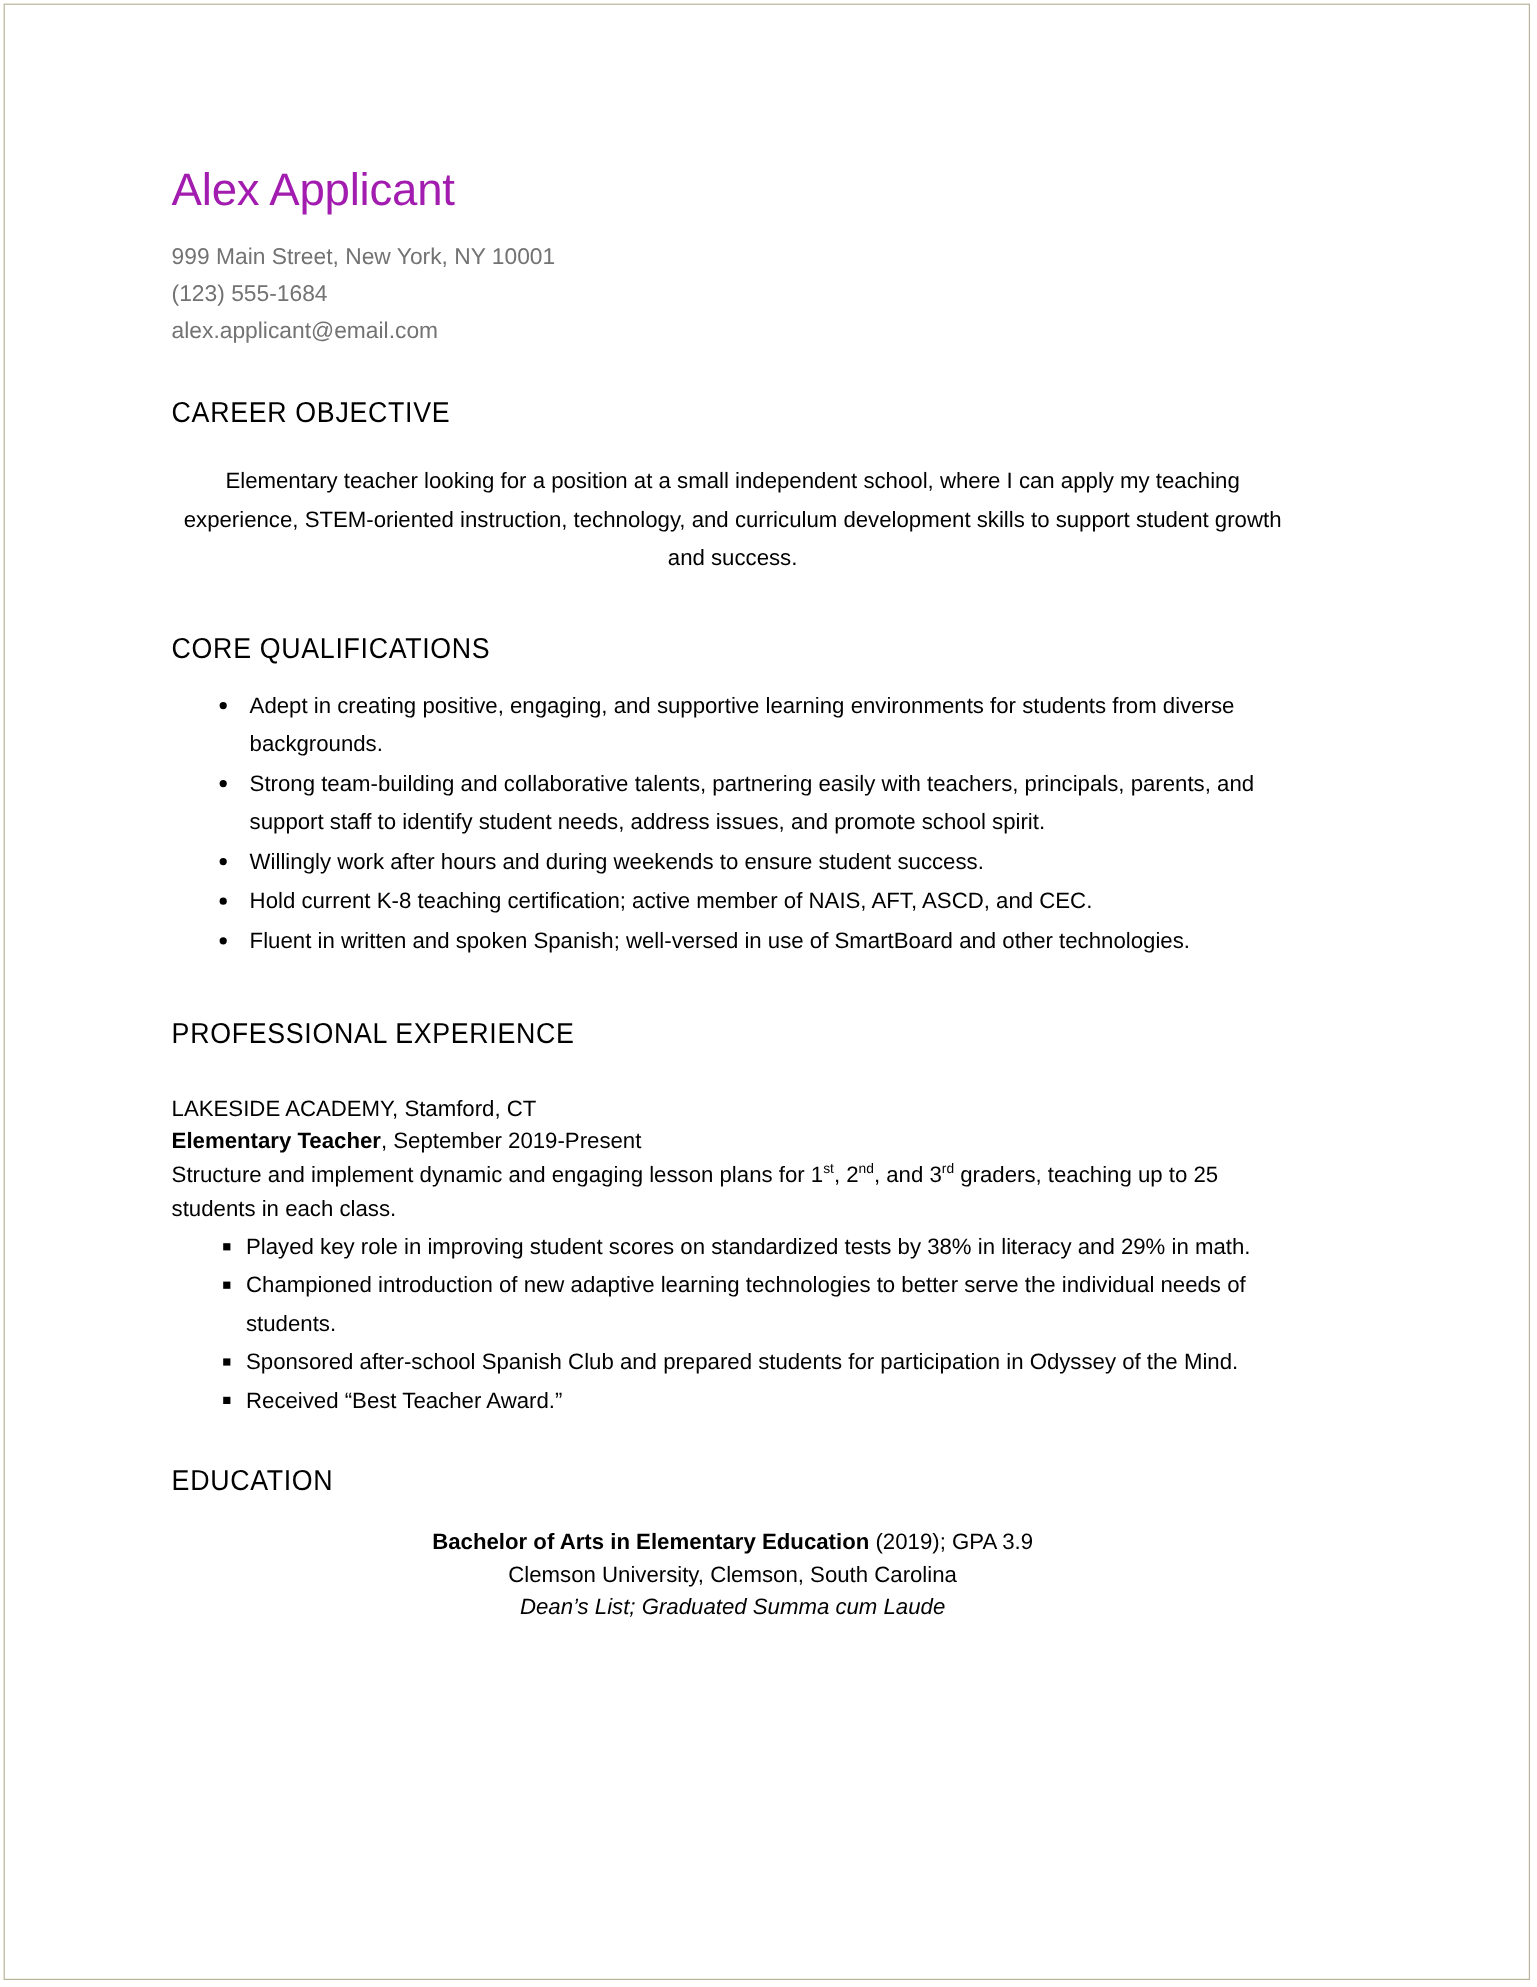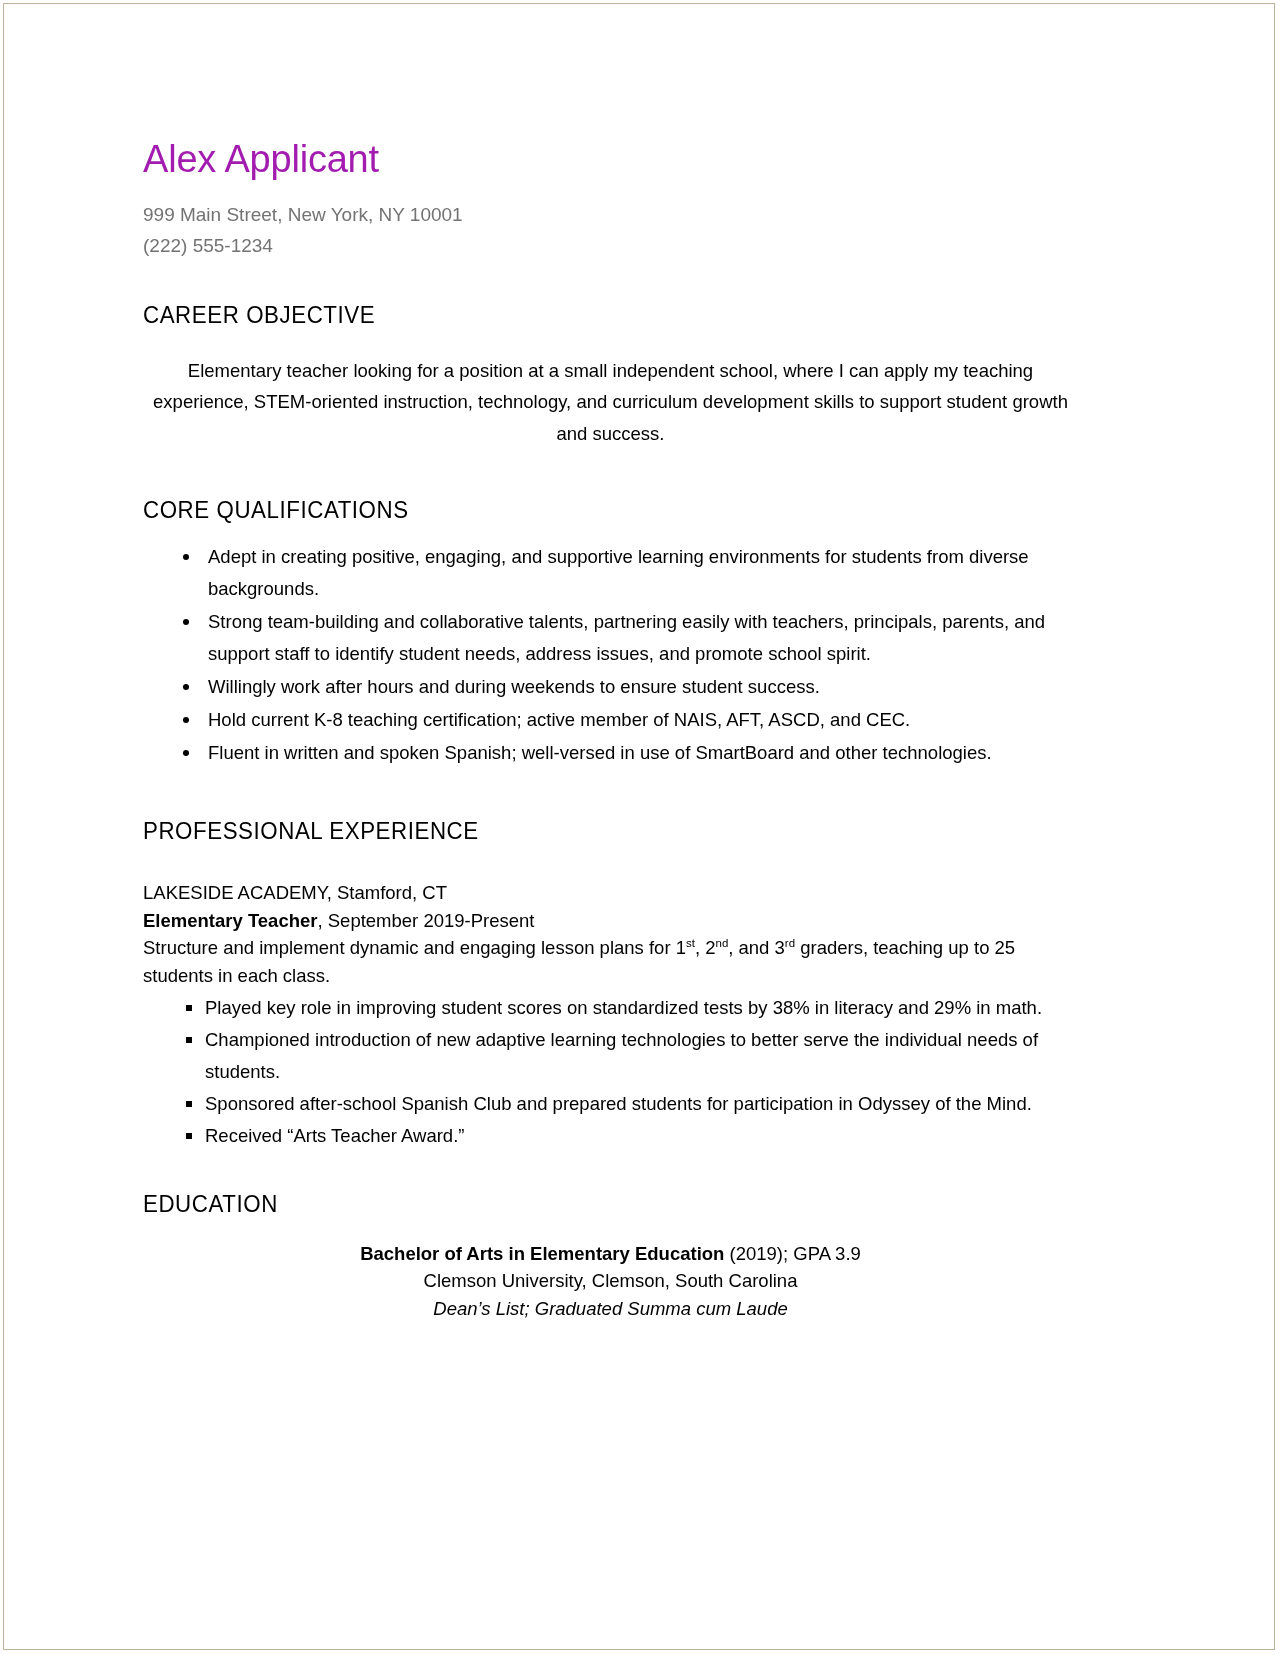--- a/index.html
+++ b/index.html
@@ -157,21 +157,22 @@
 </head>
 <body>
 
 <div class="page-frame"></div>
 
 <div class="resume">
 
   <div>
     <h1 class="name">Alex Applicant</h1>
     <div class="contact-line">999 Main Street, New York, NY 10001</div>
-    <div class="contact-line">(222) 555-1234</div>
+    <div class="contact-line">(123) 555-1684</div>
+    <div class="contact-line">alex.applicant@email.com</div>
   </div>
 
   <div>
     <div class="section-heading sec-objective">CAREER OBJECTIVE</div>
     <div class="body-text objective-para">Elementary teacher looking for a position at a small independent school, where I can apply my teaching experience, STEM-oriented instruction, technology, and curriculum development skills to support student growth and success.</div>
   </div>
 
   <div>
     <div class="section-heading sec-core">CORE QUALIFICATIONS</div>
     <ul class="round-list">
@@ -188,21 +189,21 @@
 
     <div class="exp-block">
       <div class="exp-line">LAKESIDE ACADEMY, Stamford, CT</div>
       <div class="exp-line"><span class="exp-title-bold">Elementary Teacher</span><span>, September 2019-Present</span></div>
       <div class="exp-desc"><span>Structure and implement dynamic and engaging lesson plans for 1</span><sup>st</sup><span>, 2</span><sup>nd</sup><span>, and 3</span><sup>rd</sup><span> graders, teaching up to 25 students in each class.</span></div>
 
       <ul class="square-list">
         <li>Played key role in improving student scores on standardized tests by 38% in literacy and 29% in math.</li>
         <li>Championed introduction of new adaptive learning technologies to better serve the individual needs of students.</li>
         <li>Sponsored after-school Spanish Club and prepared students for participation in Odyssey of the Mind.</li>
-        <li>Received “Arts Teacher Award.”</li>
+        <li>Received “Best Teacher Award.”</li>
       </ul>
     </div>
   </div>
 
   <div>
     <div class="section-heading sec-education">EDUCATION</div>
     <div class="edu-block">
       <div class="edu-line"><span class="edu-degree-bold">Bachelor of Arts in Elementary Education</span><span> (2019); GPA 3.9</span></div>
       <div class="edu-line">Clemson University, Clemson, South Carolina</div>
       <div class="edu-line edu-honors">Dean’s List; Graduated Summa cum Laude</div>

